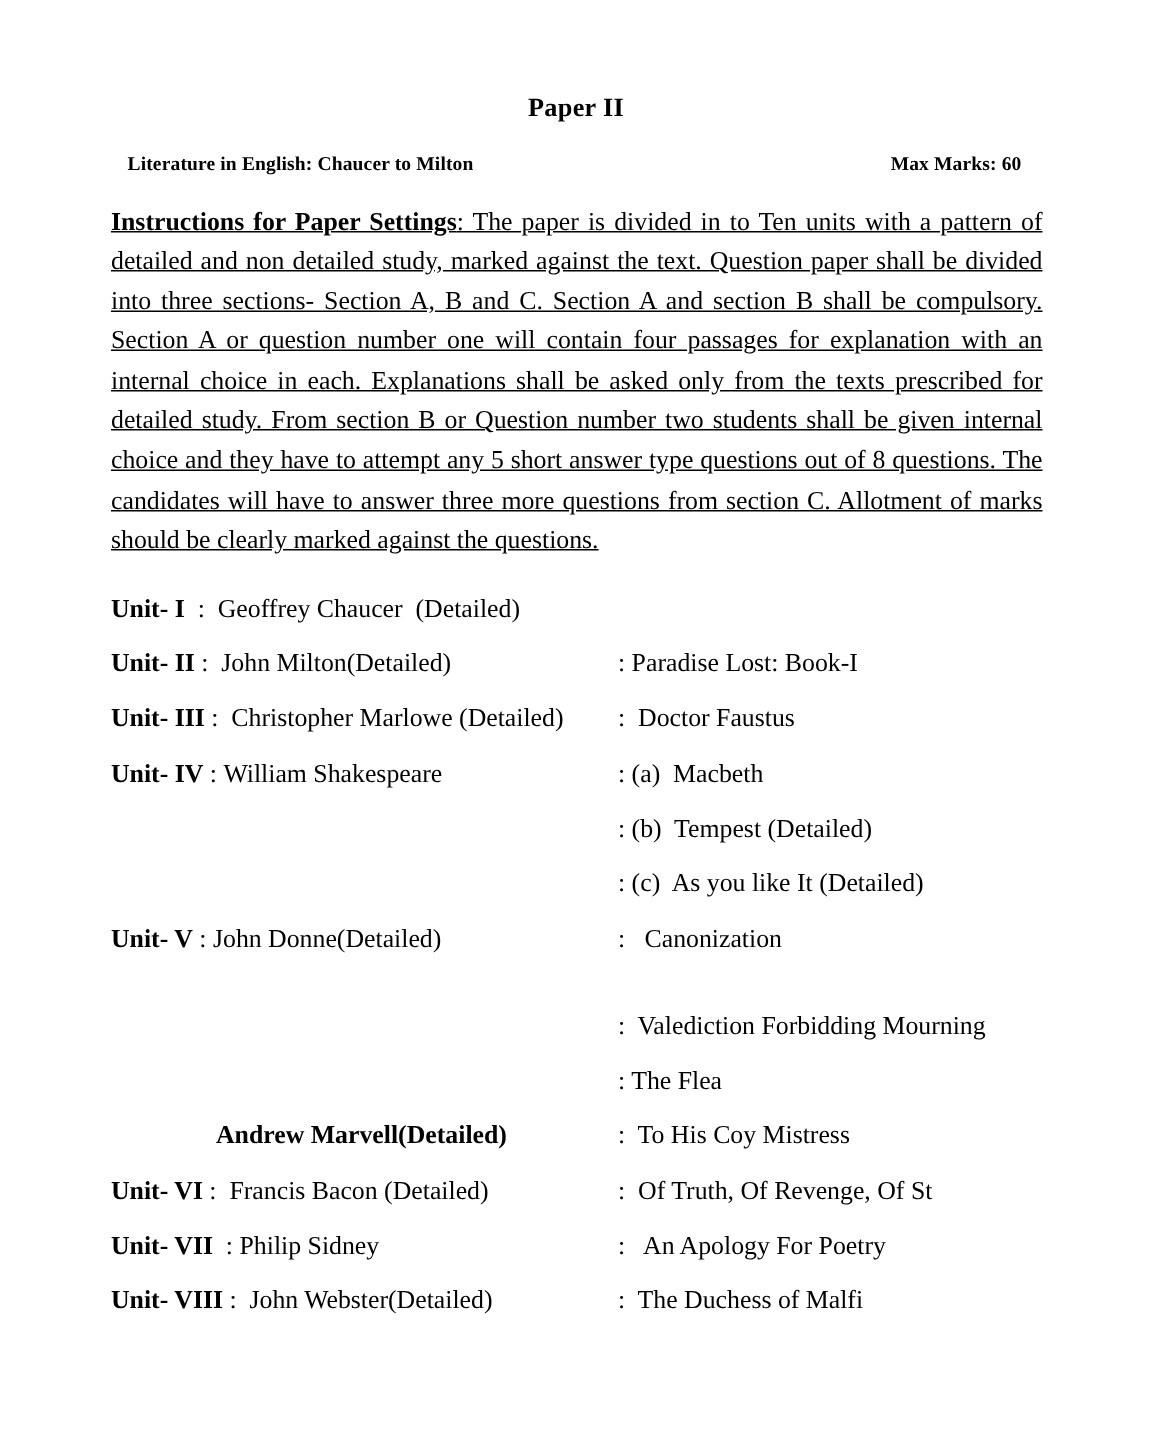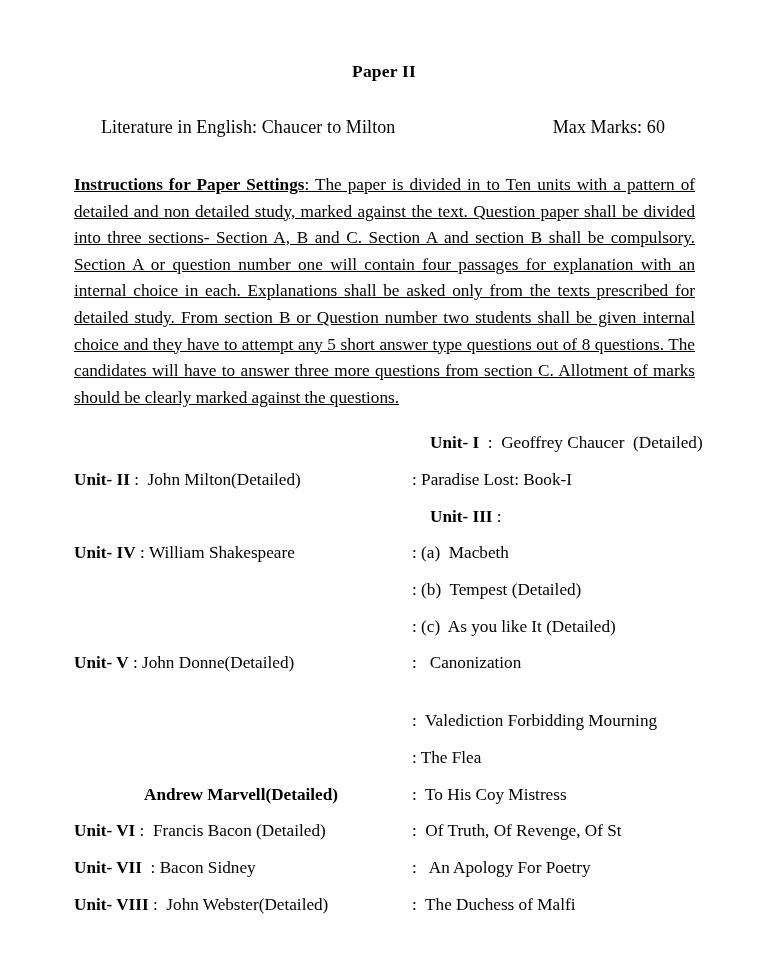--- a/index.html
+++ b/index.html
@@ -32,24 +32,24 @@
     font-size: 17.5px;
     letter-spacing: 0.2px;
     margin: 0;
     padding-top: 62px;
     line-height: 1.1;
   }
   .subtitle-row {
     display: flex;
     align-items: baseline;
     justify-content: space-between;
-    margin: 16px;
+    margin: 0;
     padding: 21px 87px 0 85px;
-    font-weight: normal;
-    font-size: 18px;
+    font-weight: bold;
+    font-size: 13px;
     line-height: 1.1;
     letter-spacing: 0.1px;
   }
   .subtitle-left { white-space: nowrap; }
   .subtitle-right { white-space: nowrap; }
 
   
   .instructions {
     margin: 0;
     padding: 18px 73px 0 74px;
@@ -69,21 +69,20 @@
     margin: 0;
     padding: 22px 0 0 0;
     font-size: 17.2px;
     line-height: 1.12;
   }
   .unit-row {
     display: flex;
     align-items: baseline;
     padding: 0 0 0 74px;
     height: 36.7px;
-    justify-content: flex-end;
   }
   .unit-row.gap { height: 58px; }
 
   .col-left {
     width: 338px;
     flex: 0 0 338px;
     white-space: pre;
     display: flex;
     align-items: baseline;
   }
@@ -126,21 +125,22 @@
 
   <div class="units">
       <div class="unit-row">
         <div class="col-left"><span class="unit-label">Unit- I</span><span class="unit-sep">  :  </span><span class="unit-author">Geoffrey Chaucer  (Detailed)</span></div>
       </div>
       <div class="unit-row">
         <div class="col-left"><span class="unit-label">Unit- II</span><span class="unit-sep"> :  </span><span class="unit-author">John Milton(Detailed)</span></div>
         <div class="col-right">: Paradise Lost: Book-I</div>
       </div>
       <div class="unit-row">
-        <div class="col-left"><span class="unit-label">Unit- III</span><span class="unit-sep"> :  </span></div>
+        <div class="col-left"><span class="unit-label">Unit- III</span><span class="unit-sep"> :  </span><span class="unit-author">Christopher Marlowe (Detailed)</span></div>
+        <div class="col-right">:  Doctor Faustus</div>
       </div>
       <div class="unit-row">
         <div class="col-left"><span class="unit-label">Unit- IV</span><span class="unit-sep"> : </span><span class="unit-author">William Shakespeare</span></div>
         <div class="col-right">: (a)  Macbeth</div>
       </div>
       <div class="unit-row">
         <div class="col-left"><span class="unit-label"></span><span class="unit-sep"></span><span class="unit-author"></span></div>
         <div class="col-right">: (b)  Tempest (Detailed)</div>
       </div>
       <div class="unit-row">
@@ -161,21 +161,21 @@
       </div>
       <div class="unit-row">
         <div class="col-left indented"><span class="unit-label"></span><span class="unit-sep"></span><span class="unit-author">Andrew Marvell(Detailed)</span></div>
         <div class="col-right">:  To His Coy Mistress</div>
       </div>
       <div class="unit-row">
         <div class="col-left"><span class="unit-label">Unit- VI</span><span class="unit-sep"> :  </span><span class="unit-author">Francis Bacon (Detailed)</span></div>
         <div class="col-right">:  Of Truth, Of Revenge, Of St</div>
       </div>
       <div class="unit-row">
-        <div class="col-left"><span class="unit-label">Unit- VII</span><span class="unit-sep">  : </span><span class="unit-author">Bacon Sidney</span></div>
+        <div class="col-left"><span class="unit-label">Unit- VII</span><span class="unit-sep">  : </span><span class="unit-author">Philip Sidney</span></div>
         <div class="col-right">:   An Apology For Poetry</div>
       </div>
       <div class="unit-row">
         <div class="col-left"><span class="unit-label">Unit- VIII</span><span class="unit-sep"> :  </span><span class="unit-author">John Webster(Detailed)</span></div>
         <div class="col-right">:  The Duchess of Malfi</div>
       </div>
     </div>
 
 </div>
 

